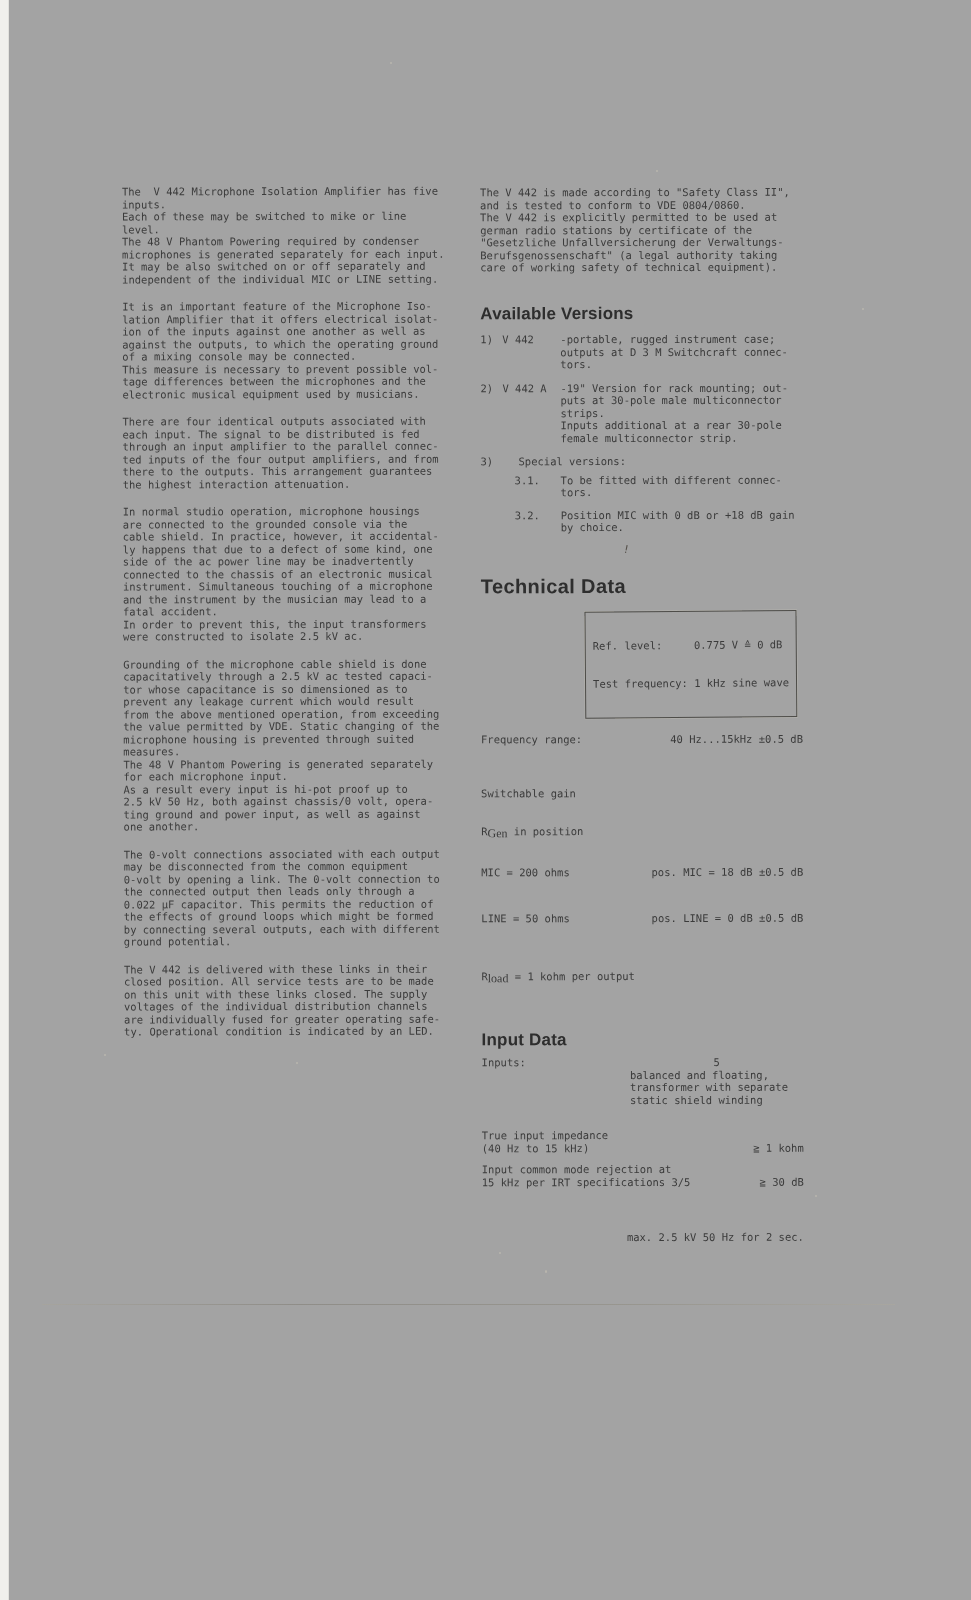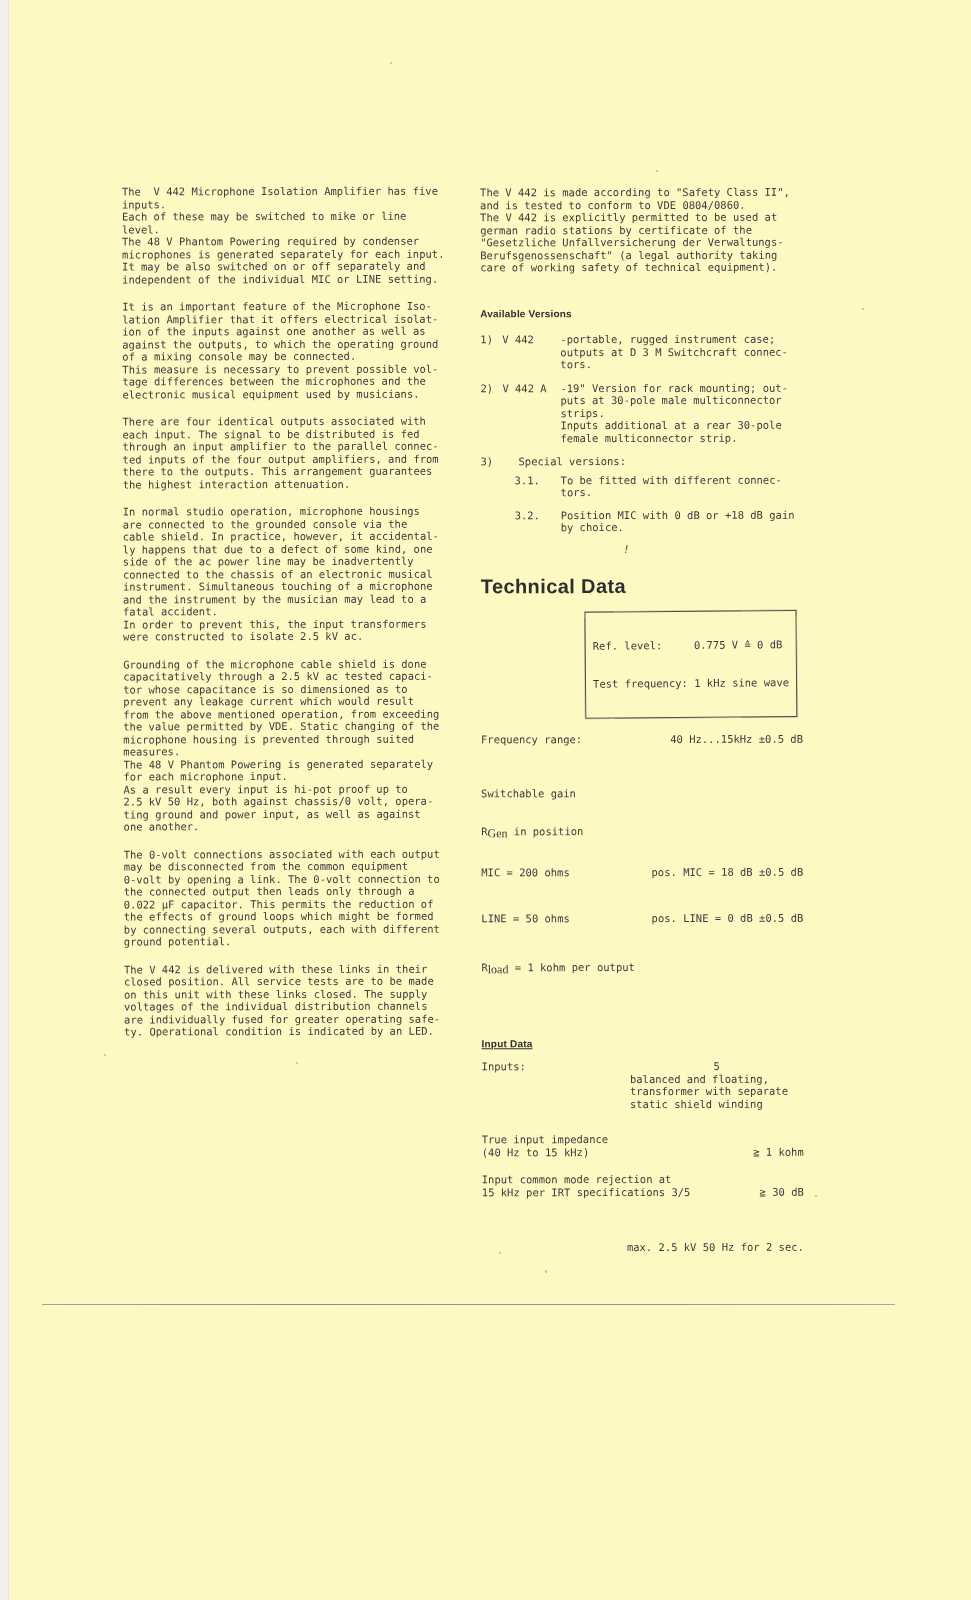--- a/index.html
+++ b/index.html
@@ -1,39 +1,39 @@
 <!DOCTYPE html>
 <html><head>
 <meta charset="utf-8">
 <style>
   html,body{margin:0;padding:0;background:#e9e8e4;}
   .page{
     position:relative;
     width:971px;height:1600px;
-    background:#fef9c3;
+    background:#a3a3a3;
     overflow:hidden;
     font-family:"DejaVu Sans Mono",monospace;
     color:#3b3b3b;
   }
   .page-edge{
     position:absolute;left:8px;top:0;width:1px;height:100%;
     background:#e2e1dc;
   }
   .page-edge-shade{
     position:absolute;left:0;top:0;width:8px;height:100%;
     background:#f1f0ec;
   }
   .col{position:absolute;font-size:10.5px;line-height:12.5px;}
   .col-left{left:123px;top:185px;width:345px;transform:rotate(-0.15deg);}
   .col-right{left:481px;top:186px;width:322px;transform:rotate(-0.1deg);}
   .pre{white-space:pre;}
   .para{margin:0 0 15px 0;white-space:pre;}
   .h-small{
     font-family:"Liberation Sans",sans-serif;font-weight:bold;
-    font-size:10px;color:#2e2e2e;margin:34px 0 13px 0;letter-spacing:.2px;
+    font-size:17px;color:#2e2e2e;margin:34px 0 13px 0;letter-spacing:.2px;
   }
   .h-large{
     font-family:"Liberation Sans",sans-serif;font-weight:bold;
     font-size:20px;color:#2e2e2e;margin:24px 0 18px 0;letter-spacing:.4px;
   }
   .version-item{display:grid;grid-template-columns:22px 58px 1fr;margin:0 0 11px 0;}
   .version-item .num{white-space:pre;}
   .version-item .name{white-space:pre;}
   .version-item .desc{white-space:pre;}
   .special-item{display:grid;grid-template-columns:46px 1fr;margin:0 0 10px 34px;}
@@ -45,30 +45,30 @@
     margin-left:104px;
     white-space:pre;
     transform:rotate(-0.35deg);
     box-shadow:0 0 0 0.5px #b9b7b0;
   }
   .td-row{display:flex;justify-content:space-between;white-space:pre;}
   .freq-row{margin-top:15px;}
   .gain-block{margin-top:17px;white-space:pre;}
   sub.tt{font-size:12px;vertical-align:-2px;font-family:Liberation Serif, serif;}
   .gain-row{margin-top:8px;}
-  .rload-line{margin-top:12px;white-space:pre;}
+  .rload-line{margin-top:21px;white-space:pre;}
   .inputs-row{display:flex;margin-top:6px;}
   .inputs-label{width:152px;white-space:pre;}
   .inputs-value{width:178px;}
   .inputs-count{text-align:center;white-space:pre;}
   .inputs-desc{white-space:pre;}
   .spec-row{display:flex;align-items:flex-end;white-space:pre;}
   .spec-row .val{margin-left:auto;}
   .spec-1{margin-top:23px;}
-  .spec-2{margin-top:15px;justify-content:flex-end;}
+  .spec-2{margin-top:9px;justify-content:flex-end;}
   .hipot-block{margin-top:17px;white-space:pre;}
   .hipot-value{text-align:right;margin-top:1px;white-space:pre;}
   .bottom-rule{
     position:absolute;left:42px;top:1304px;width:853px;height:1px;
     background:linear-gradient(90deg,#a6a49e,#8f8d88 30%,#98968f 70%,#a8a6a0);
   }
   .speck{position:absolute;background:#b9b6ae;border-radius:50%;}
 </style>
 </head>
 <body>
@@ -204,21 +204,21 @@
         <span>MIC = 200 ohms</span>
         <span>pos. MIC = 18 dB ±0.5 dB</span>
       </div>
       <div class="td-row gain-row">
         <span>LINE = 50 ohms</span>
         <span>pos. LINE = 0 dB ±0.5 dB</span>
       </div>
       <div class="rload-line"><span>R</span><sub class="tt">load</sub><span> = 1 kohm per output</span></div>
     </div>
 
-    <h3 class="h-small" style="margin-top:37px;margin-bottom:10px;text-decoration:underline;">Input Data</h3>
+    <h3 class="h-small" style="margin-top:24px;margin-bottom:10px;">Input Data</h3>
 
     <div class="inputs-row">
       <span class="inputs-label">Inputs:</span>
       <div class="inputs-value">
         <div class="inputs-count">5</div>
         <div class="inputs-desc">balanced and floating,
 transformer with separate
 static shield winding</div>
       </div>
     </div>

